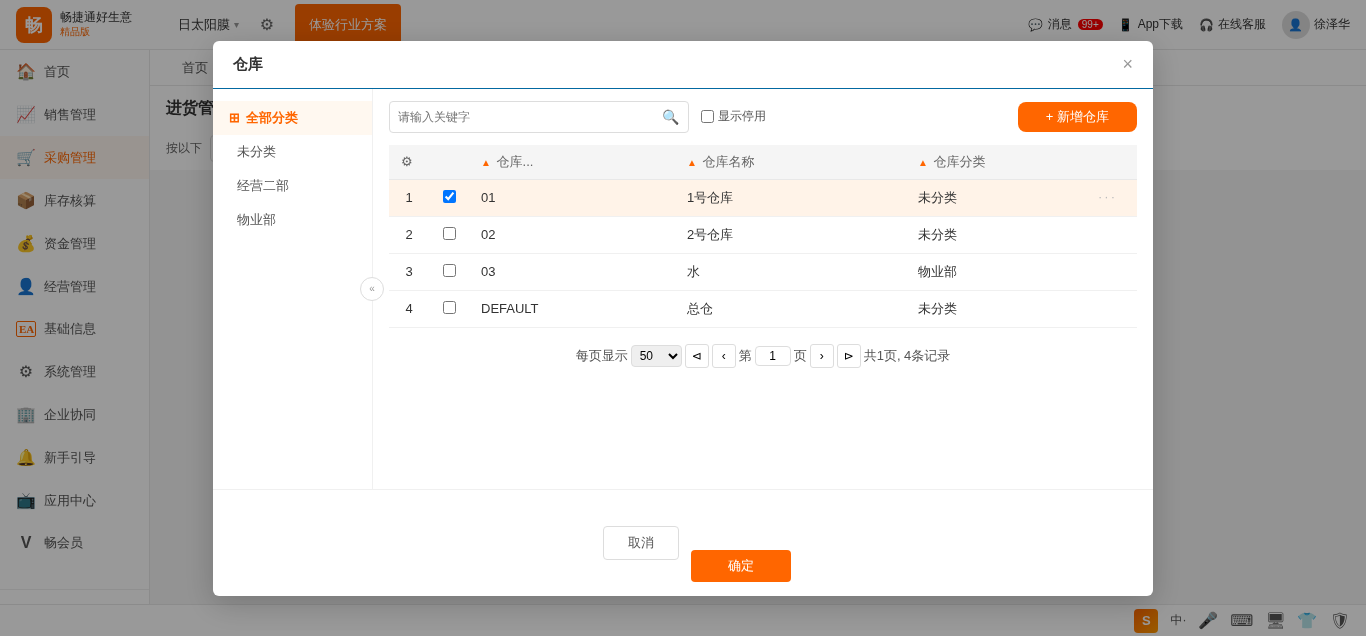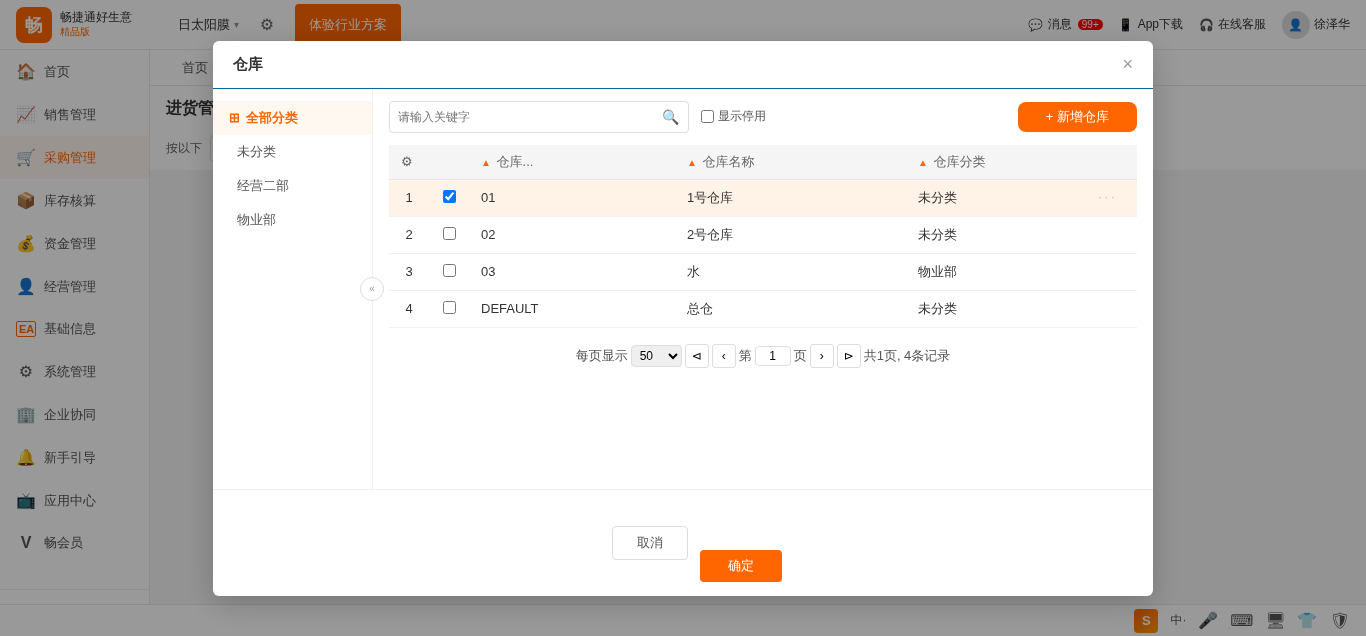--- a/index.html
+++ b/index.html
@@ -368,21 +368,21 @@
       padding: 7px 24px;
       border: 1px solid #ddd;
       border-radius: 4px;
       cursor: pointer;
       font-size: 13px;
       background: #fff;
       color: #555;
       margin-left: 28px;
     }
     .btn-confirm {
-      padding: 7px 28px;
+      padding: 7px 37px;
       border: none;
       border-radius: 4px;
       cursor: pointer;
       font-size: 13px;
       background: #f60;
       color: #fff;
       margin-top: 46px;
     }
 
     
@@ -476,21 +476,21 @@
     </div>
     <div class="sidebar-item">
       <span class="sidebar-icon">💰</span>
       <span>资金管理</span>
     </div>
     <div class="sidebar-item">
       <span class="sidebar-icon">👤</span>
       <span>经营管理</span>
     </div>
     <div class="sidebar-item">
-      <span class="sidebar-icon" style="font-size:11px;font-weight:bold;color:#f60;border:1px solid #f60;padding:1px 2px;border-radius:2px;">EA</span>
+      <span class="sidebar-icon" style="font-size:11px;font-weight:bold;color:#f60;border:1px solid #f60;padding:1px 2px;border-radius:2px;font-family:Liberation Serif, serif;">EA</span>
       <span>基础信息</span>
     </div>
     <div class="sidebar-item">
       <span class="sidebar-icon">⚙</span>
       <span>系统管理</span>
     </div>
     <div class="sidebar-item">
       <span class="sidebar-icon">🏢</span>
       <span>企业协同</span>
     </div>

